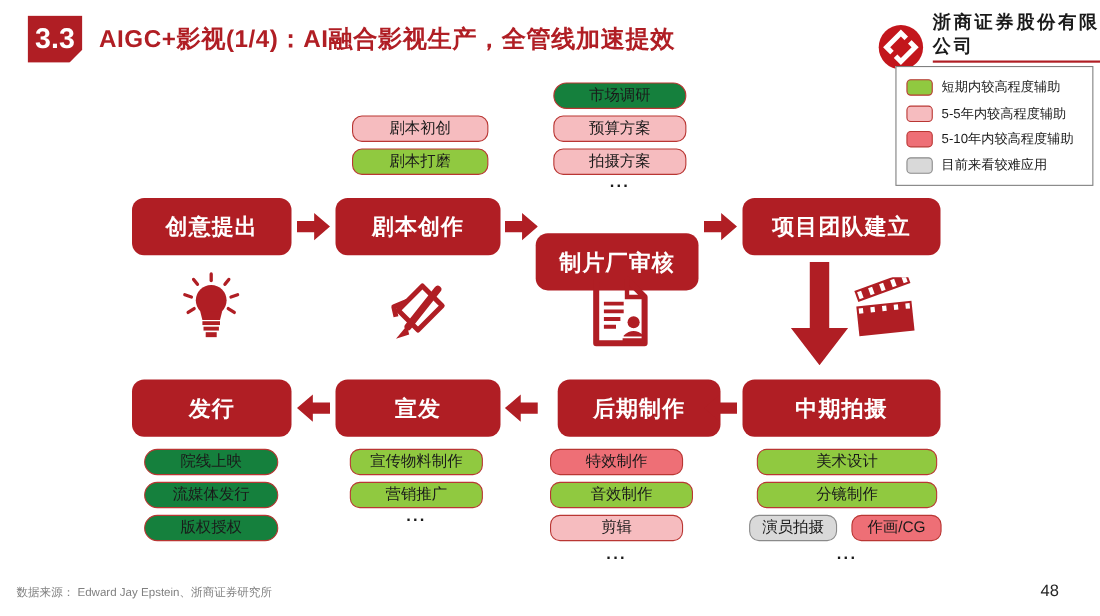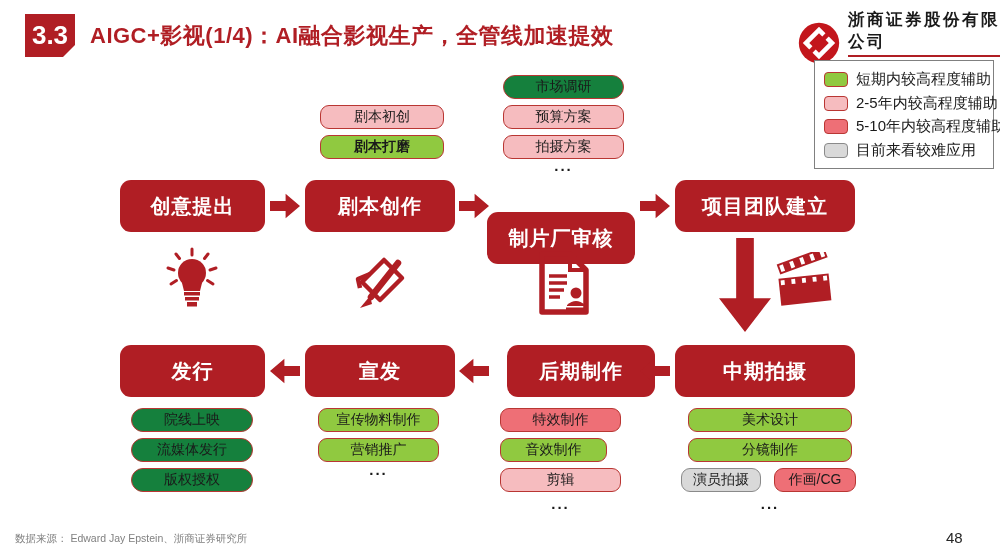--- a/index.html
+++ b/index.html
@@ -20,21 +20,21 @@
   .logo-cn { font-size:16.5px; font-weight:bold; color:#1a1a1a; letter-spacing:2.5px;
     font-family:"Liberation Serif","DejaVu Serif",serif; border-bottom:2px solid #B01E24; padding-bottom:2px; }
   .logo-en { font-size:10.5px; color:#1a1a1a; letter-spacing:0.8px; margin-top:2px;
     font-family:"Liberation Serif","DejaVu Serif",serif; }
 
   
   .legend { position:absolute; left:814px; top:60px; width:180px; background:#fff;
     border:1.5px solid #808080; padding:7px 9px 6px 9px; }
   .legend-row { display:flex; align-items:center; gap:8px; height:23.5px; }
   .swatch { width:24px; height:15px; border-radius:4px; border:1.7px solid #B93633; flex:0 0 auto; }
-  .legend-label { font-size:15px; color:#1a1a1a; white-space:nowrap; }
+  .legend-label { font-size:12px; color:#1a1a1a; white-space:nowrap; }
 
   
   .main-box { position:absolute; height:52px; background:#B01E24; border-radius:11px;
     color:#fff; font-weight:bold; font-size:20px; letter-spacing:1px;
     display:flex; align-items:center; justify-content:center; }
   .arrow-right { position:absolute; width:30px; height:28px; background:#B01E24;
     clip-path:polygon(0 32%,52% 32%,52% 6%,100% 50%,52% 94%,52% 68%,0 68%); }
   .arrow-left { position:absolute; width:30px; height:28px; background:#B01E24;
     clip-path:polygon(100% 32%,48% 32%,48% 6%,0 50%,48% 94%,48% 68%,100% 68%); }
   .arrow-down { position:absolute; left:719px; top:238px; width:52px; height:94px; background:#B01E24;
@@ -81,34 +81,34 @@
     </div>
   </div>
 
   <div class="legend">
     <div class="legend-row">
       <span class="swatch green"></span>
       <span class="legend-label">短期内较高程度辅助</span>
     </div>
     <div class="legend-row">
       <span class="swatch pink"></span>
-      <span class="legend-label">2-5年内较高程度辅助</span>
+      <span class="legend-label">5-5年内较高程度辅助</span>
     </div>
     <div class="legend-row">
       <span class="swatch redbox"></span>
       <span class="legend-label">5-10年内较高程度辅助</span>
     </div>
     <div class="legend-row">
       <span class="swatch graygray"></span>
       <span class="legend-label">目前来看较难应用</span>
     </div>
   </div>
 
   <div class="sub pink" style="left:320px; top:105px; width:124px;">剧本初创</div>
-  <div class="sub green" style="left:320px; top:135px; width:124px;font-weight:bold;">剧本打磨</div>
+  <div class="sub green" style="left:320px; top:135px; width:124px;">剧本打磨</div>
 
   <div class="sub grayred" style="left:503px; top:75px;  width:121px;">市场调研</div>
   <div class="sub pink" style="left:503px; top:105px; width:121px;">预算方案</div>
   <div class="sub pink" style="left:503px; top:135px; width:121px;">拍摄方案</div>
   <div class="dots" style="left:503px; top:160px; width:121px;">...</div>
 
   <div class="main-box" style="left:120px; top:180px; width:145px;">创意提出</div>
   <div class="arrow-right" style="left:270px; top:192px;"></div>
   <div class="main-box" style="left:305px; top:180px; width:150px;">剧本创作</div>
   <div class="arrow-right" style="left:459px; top:192px;"></div>
@@ -189,21 +189,21 @@
 
   <div class="sub grayred" style="left:131px; top:408px; width:122px;">院线上映</div>
   <div class="sub grayred" style="left:131px; top:438px; width:122px;">流媒体发行</div>
   <div class="sub grayred" style="left:131px; top:468px; width:122px;">版权授权</div>
 
   <div class="sub green" style="left:318px; top:408px; width:121px;">宣传物料制作</div>
   <div class="sub green" style="left:318px; top:438px; width:121px;">营销推广</div>
   <div class="dots" style="left:318px; top:464px; width:121px;">...</div>
 
   <div class="sub redbox" style="left:500px; top:408px; width:121px;">特效制作</div>
-  <div class="sub green" style="left:500px; top:438px; width:107px;">音效制作</div>
+  <div class="sub green" style="left:500px; top:438px; width:130px;">音效制作</div>
   <div class="sub pink" style="left:500px; top:468px; width:121px;">剪辑</div>
   <div class="dots" style="left:500px; top:498px; width:121px;">...</div>
 
   <div class="sub green" style="left:688px; top:408px; width:164px;">美术设计</div>
   <div class="sub green" style="left:688px; top:438px; width:164px;">分镜制作</div>
   <div class="sub graygray" style="left:681px; top:468px; width:80px;">演员拍摄</div>
   <div class="sub redbox" style="left:774px; top:468px; width:82px;">作画/CG</div>
   <div class="dots" style="left:688px; top:498px; width:164px;">...</div>
 
   <div class="source">数据来源： Edward Jay Epstein、浙商证券研究所</div>

